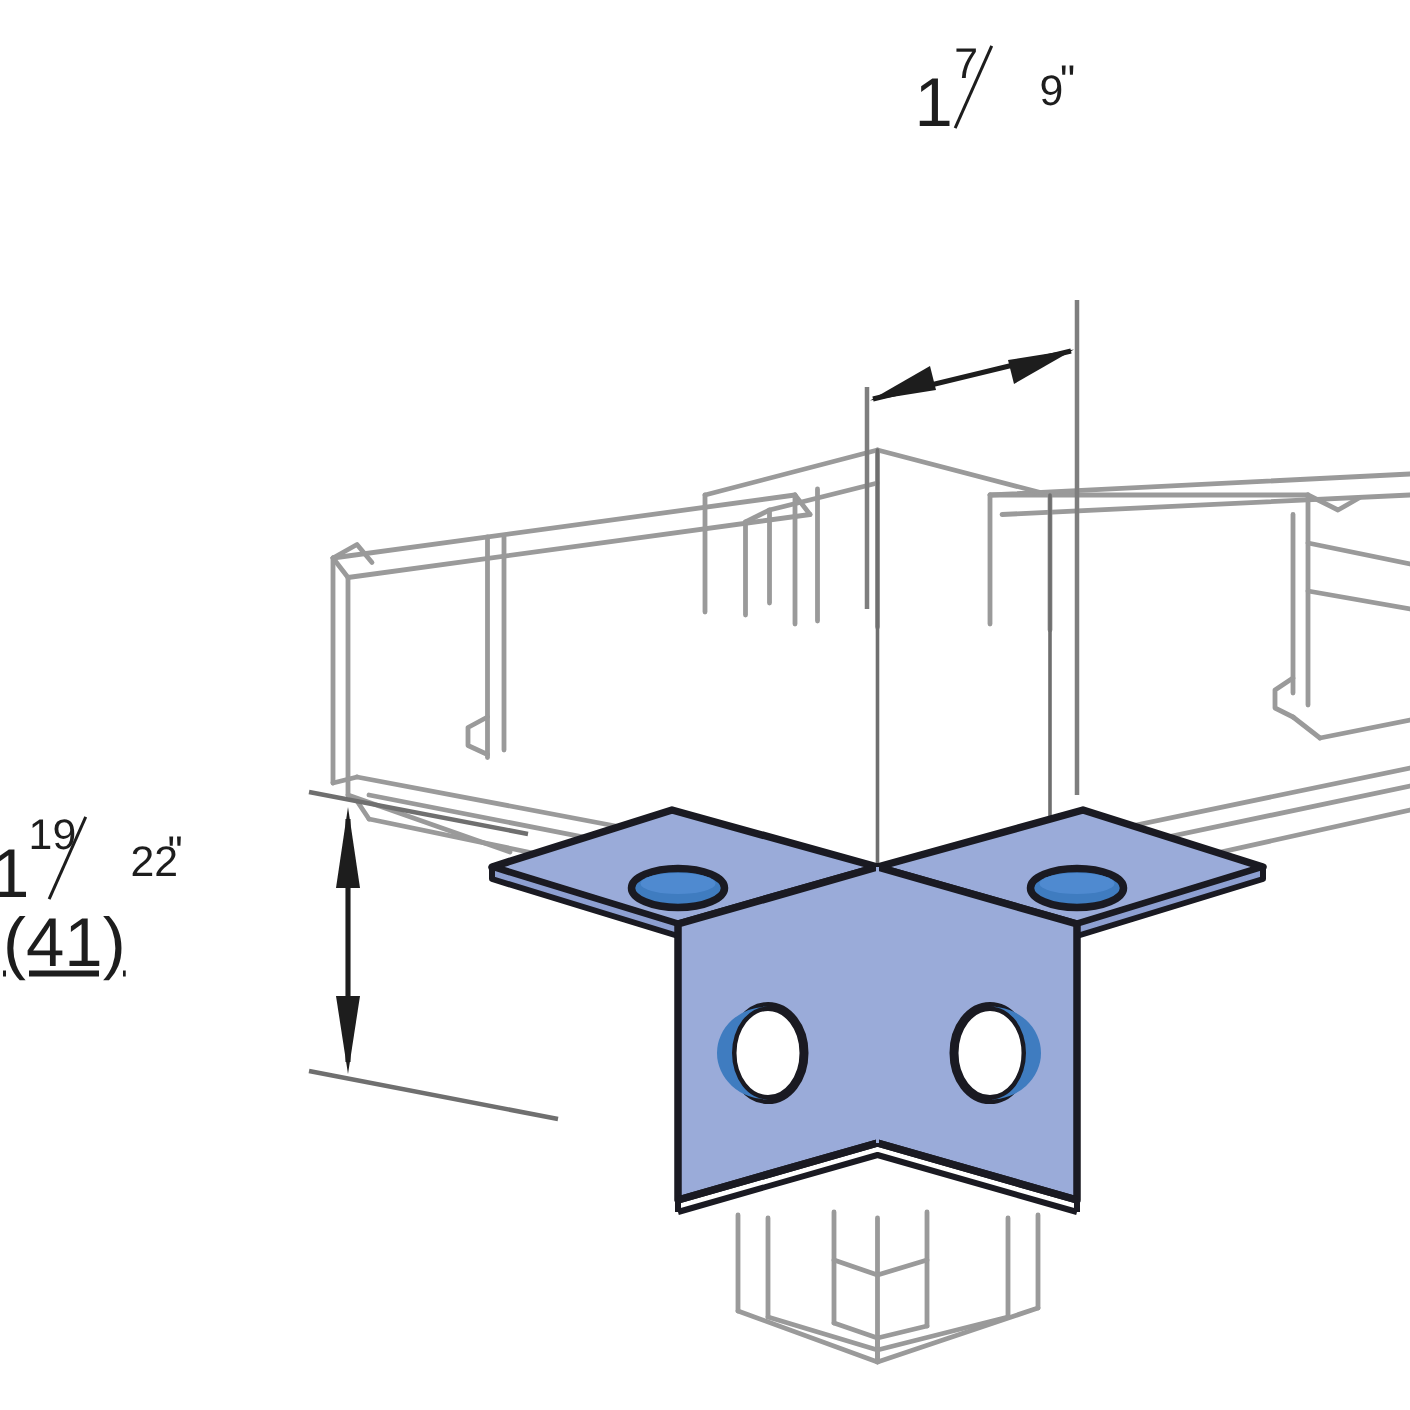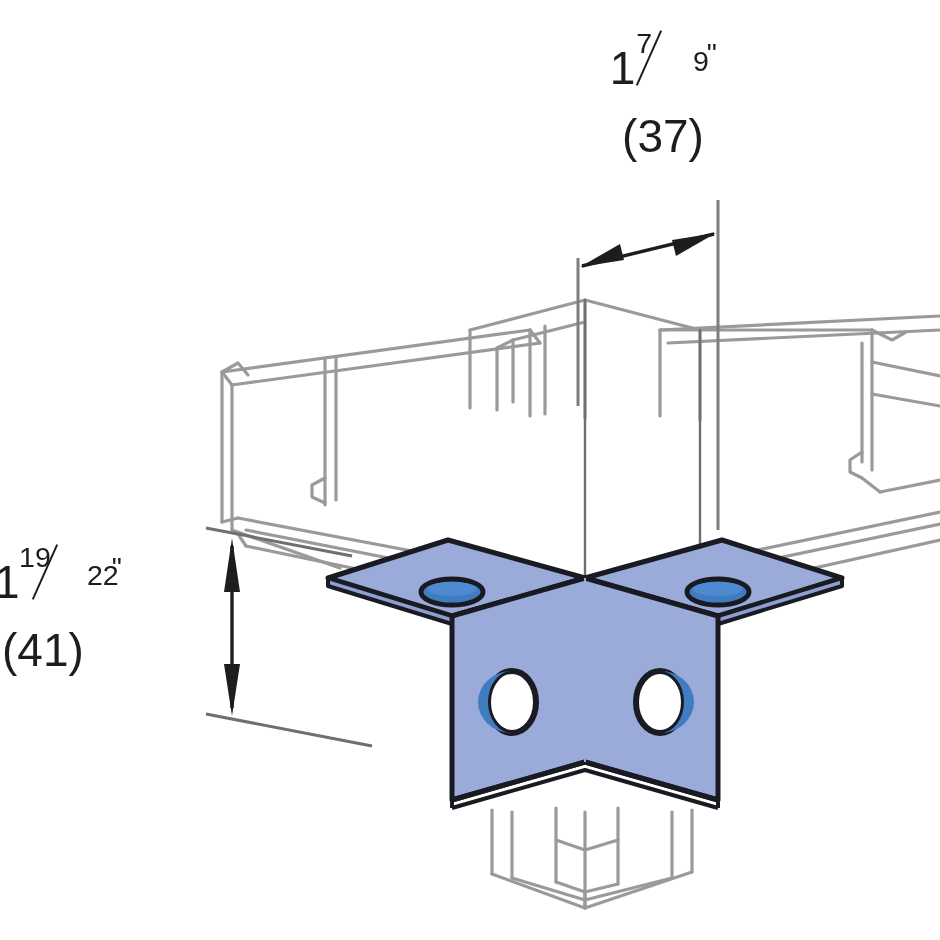--- a/index.html
+++ b/index.html
@@ -90,22 +90,22 @@
   #dim-top-text .dim-line2 {
     margin-top: 22px;
   }
   #dim-left-text {
     left: -6px;
     top: 552px;
     text-align: left;
     width: 215px;
   }
   #dim-left-text .dim-line2 {
-    margin-top: 22px;
     margin-left: 8px;
+    text-decoration: underline;
   }
 </style>
 </head>
 <body>
 
 <div id="stage">
 
   <svg width="940" height="940" viewBox="0 0 940 940">
 
     <defs>
@@ -288,21 +288,20 @@
         <line x1="585" y1="578" x2="585" y2="762" stroke="#9aabd9" stroke-width="2"></line>
       </g>
 
     </g>
   </svg>
 
   <div class="dim-text" id="dim-top-text">
     <div class="dim-line1">
       <span>1</span><span class="frac"><span class="num">7</span><span class="bar"></span><span class="den">9</span></span><span class="inchmark">"</span>
     </div>
-    <div class="dim-line2">(37)</div>
   </div>
 
   <div class="dim-text" id="dim-left-text">
     <div class="dim-line1">
       <span>1</span><span class="frac wide"><span class="num">19</span><span class="bar"></span><span class="den">22</span></span><span class="inchmark">"</span>
     </div>
     <div class="dim-line2">(41)</div>
   </div>
 
 </div>

